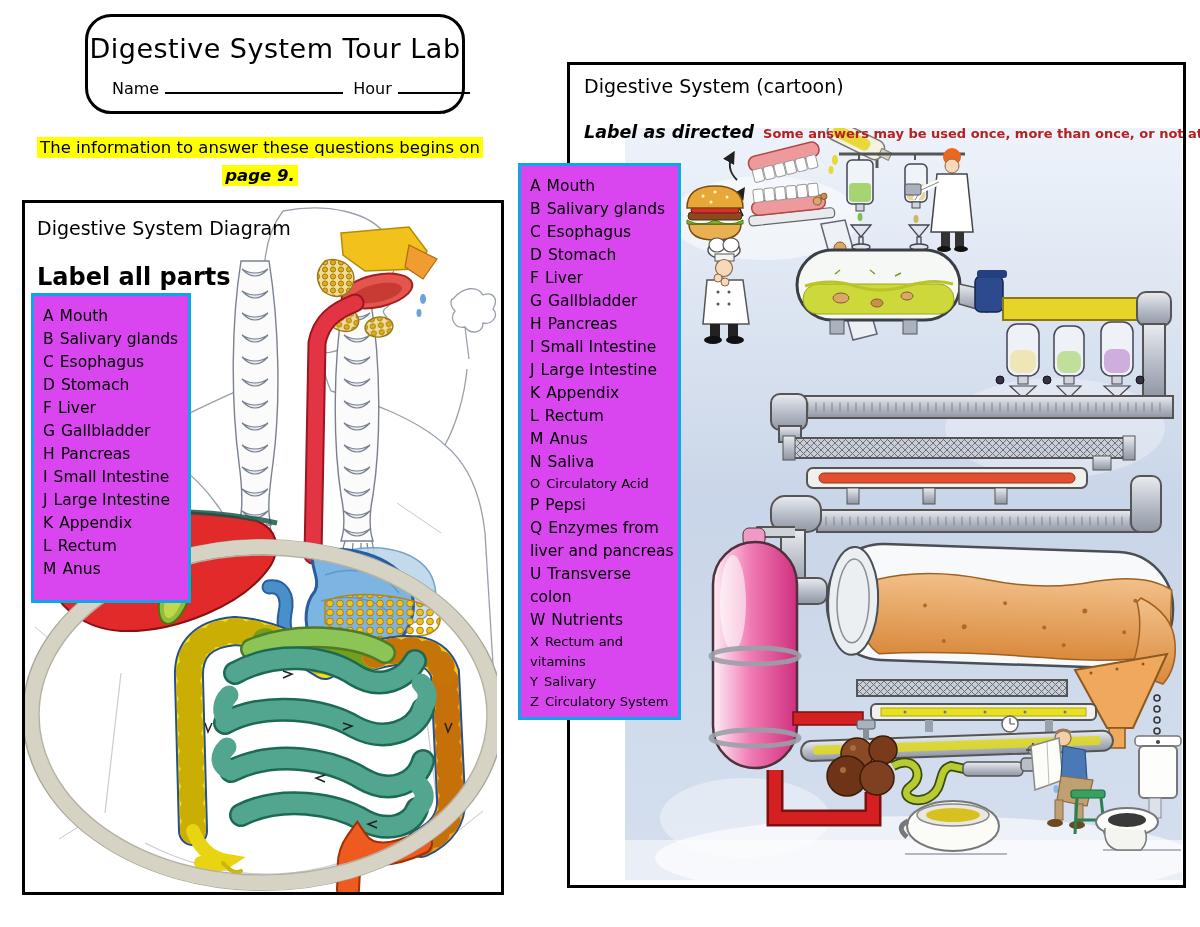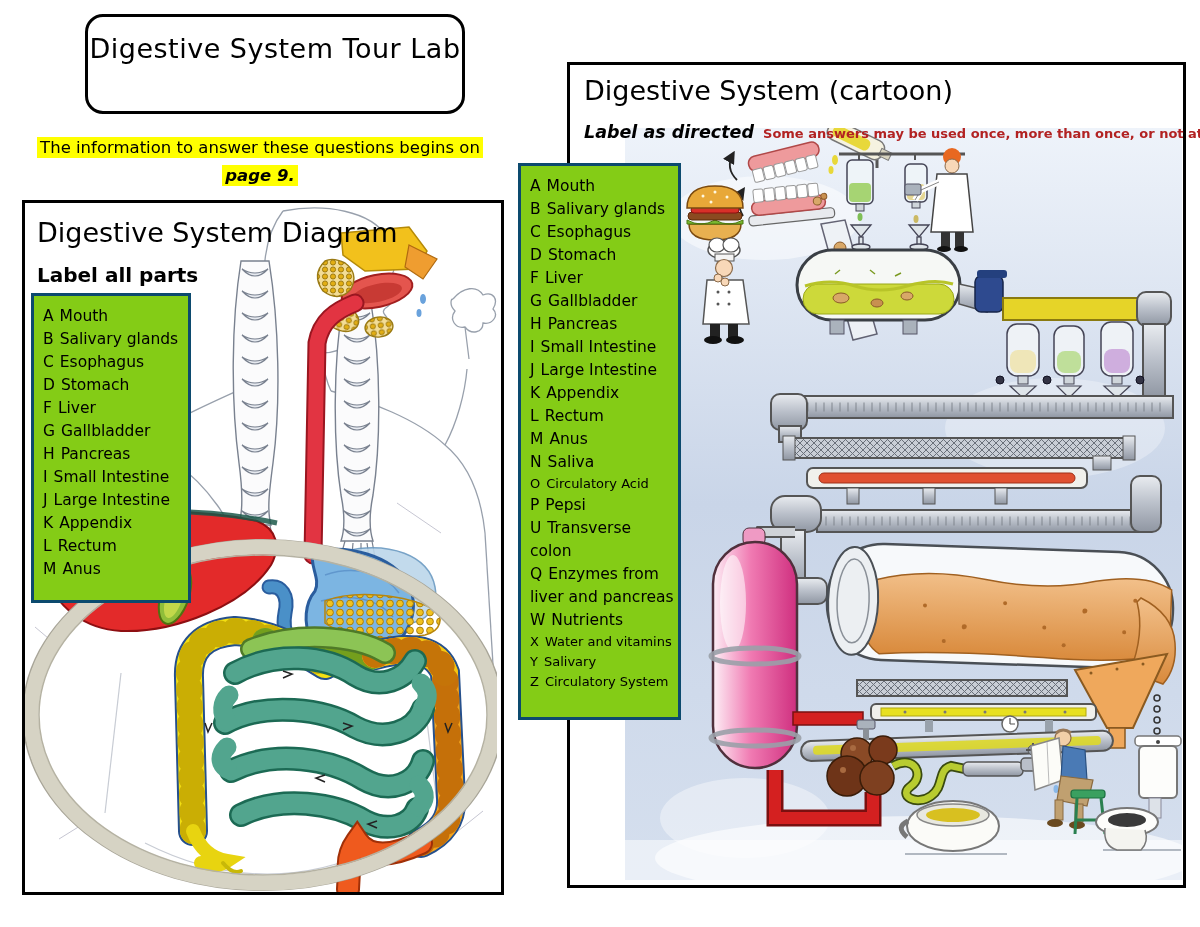--- a/index.html
+++ b/index.html
@@ -1,60 +1,63 @@
 <!DOCTYPE html>
 <html><head>
 <meta charset="utf-8">
 <style>
   html,body{margin:0;padding:0;background:#fff;}
   .page{position:relative;width:1200px;height:927px;background:#fff;overflow:hidden;
         font-family:"DejaVu Sans",sans-serif;color:#000;}
   
   .title-box{position:absolute;left:85px;top:14px;width:380px;height:100px;
-             border:3px solid #000;border-radius:18px;box-sizing:border-box;background:#fff;}
+             border:3px solid #000;border-radius:26px;box-sizing:border-box;background:#fff;}
   .main-title{text-align:center;font-size:27px;margin-top:16px;letter-spacing:.5px;}
   .name-row{position:absolute;left:24px;bottom:13px;font-size:16px;white-space:nowrap;}
   .uline{display:inline-block;border-bottom:2px solid #000;height:13px;vertical-align:baseline;}
   .uline.name{width:178px;margin:0 10px 0 6px;}
   .uline.hour{width:72px;margin-left:6px;}
   .note{position:absolute;left:20px;top:134px;width:480px;text-align:center;
         font-size:16.5px;line-height:28px;}
   .hl{background:#ffff00;padding:1px 3px;}
   .bold{font-weight:bold;font-style:italic;}
   
   .panel{position:absolute;border:3px solid #000;background:#fff;box-sizing:border-box;}
   .panel-left{left:22px;top:200px;width:482px;height:695px;padding-left:28px;}
   .panel-right{left:567px;top:62px;width:619px;height:826px;}
-  .panel h2{position:absolute;z-index:3;margin:0;font-size:27px;font-weight:400;}
+  .panel h2{position:absolute;z-index:3;margin:0;font-size:19px;font-weight:400;}
   .panel-left h2{left:12px;top:14px;}
   .panel-right h2{left:14px;top:10px;}
-  .sub-instr{position:absolute;z-index:3;font-size:20px;font-weight:bold;}
+  .sub-instr{position:absolute;z-index:3;font-size:24px;font-weight:bold;}
   .panel-left .sub-instr{left:12px;top:60px;}
   .instr-row{position:absolute;z-index:3;left:14px;top:57px;white-space:nowrap;}
   .instr-row .red-note{font-size:13px;font-weight:600;color:#b22222;margin-left:4px;}
   .anatomy-svg{position:absolute;left:0;top:0;z-index:1;}
   .cartoon-svg{position:absolute;left:55px;top:63px;z-index:1;}
   
-  .label-list{background:#84cc16;border:3px solid #0c4a6e;box-sizing:border-box;
+  .label-list{background:#d946ef;border:3px solid #0ea5e9;box-sizing:border-box;
               font-size:15.5px;z-index:4;}
   .list-left{position:absolute;left:6px;top:90px;width:160px;height:310px;padding:9px 4px 0 9px;}
   .list-left .li{line-height:23px;}
   .list-right{position:absolute;left:518px;top:163px;width:163px;height:557px;padding:9px 4px 0 9px;}
   .list-right .li{line-height:23px;}
   .li{white-space:normal;}
   .li .letter{margin-right:6px;}
   .li.small{font-size:13px;line-height:20px;}
 </style>
 </head>
 <body>
 
 <div class="page">
 
   <div class="title-box">
     <div class="main-title">Digestive System Tour Lab</div>
+    <div class="name-row">
+      <span>Name</span><span class="uline name"></span><span>Hour</span><span class="uline hour"></span>
+    </div>
   </div>
 
   <div class="note">
     <span class="hl">The information to answer these questions begins on</span><br>
     <span class="hl bold">page 9.</span>
   </div>
 
   <section class="panel panel-left">
 
     <svg class="anatomy-svg" width="472" height="689" viewBox="0 0 472 689">
@@ -665,27 +668,27 @@
       <div class="li"><span class="letter">L</span><span>Rectum</span></div>
 
       <div class="li"><span class="letter">M</span><span>Anus</span></div>
 
       <div class="li"><span class="letter">N</span><span>Saliva</span></div>
 
       <div class="li small"><span class="letter">O</span><span>Circulatory Acid</span></div>
 
       <div class="li"><span class="letter">P</span><span>Pepsi</span></div>
 
+      <div class="li"><span class="letter">Q</span><span>Enzymes from liver and pancreas</span></div>
+
       <div class="li"><span class="letter">U</span><span>Transverse colon</span></div>
 
-      <div class="li"><span class="letter">Q</span><span>Enzymes from liver and pancreas</span></div>
-
 
       <div class="li"><span class="letter">W</span><span>Nutrients</span></div>
 
-      <div class="li small"><span class="letter">X</span><span>Water and vitamins</span></div>
+      <div class="li small"><span class="letter">X</span><span>Rectum and vitamins</span></div>
 
       <div class="li small"><span class="letter">Y</span><span>Salivary</span></div>
 
       <div class="li small"><span class="letter">Z</span><span>Circulatory System</span></div>
     </div>
 
 </div>
 
 </body></html>

